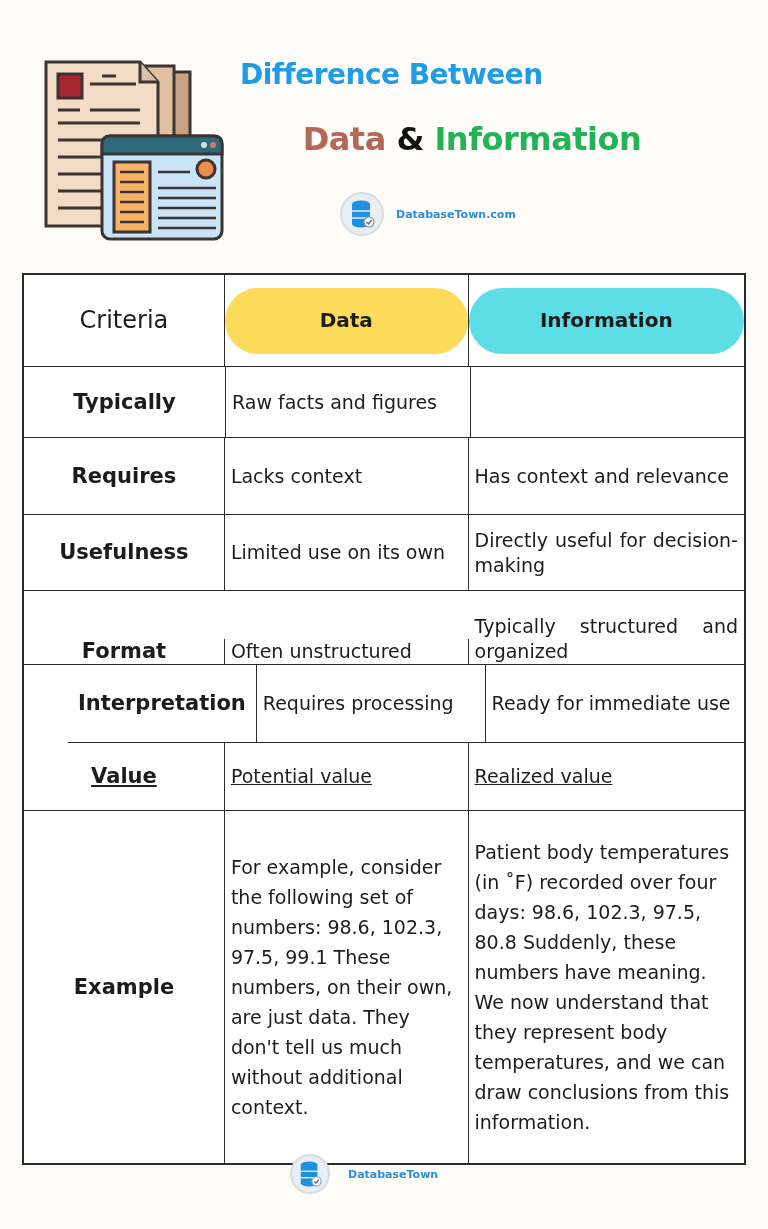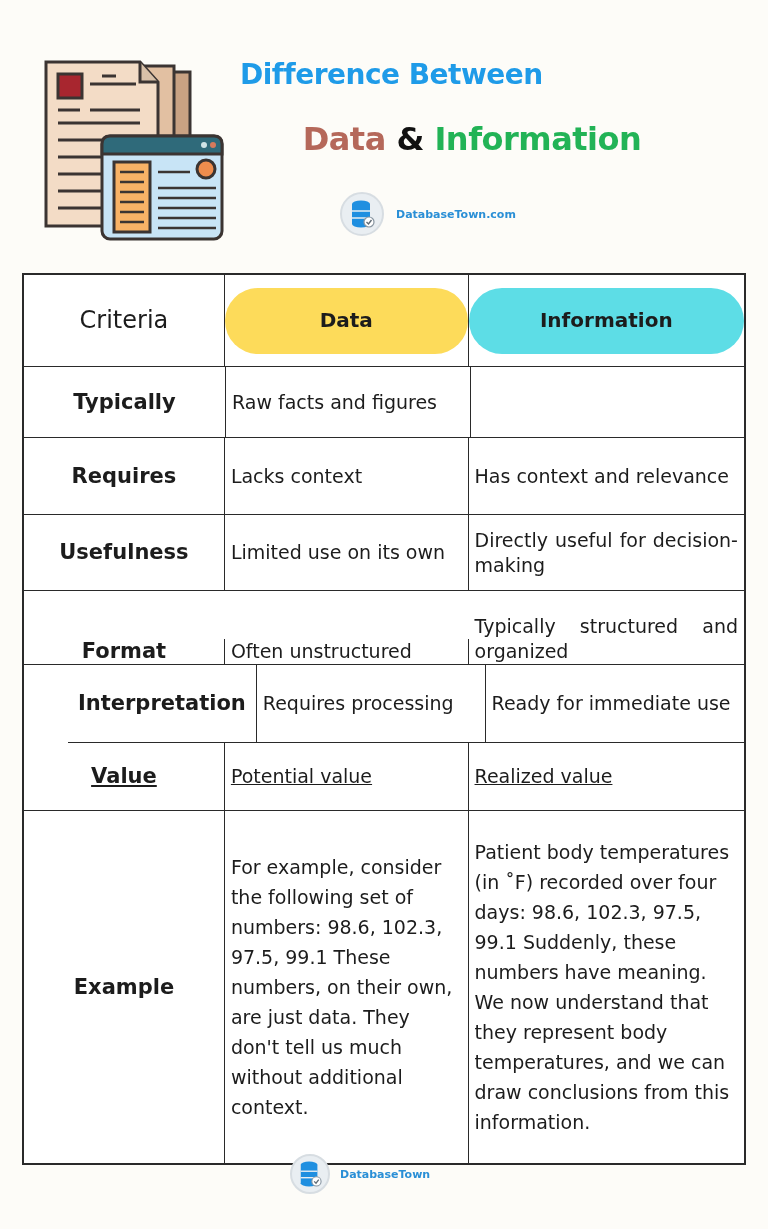--- a/index.html
+++ b/index.html
@@ -39,21 +39,21 @@
     .head-row .cell { padding: 0; }
     .pill {
       width: 100%; height: 66px; margin: 3px 0; border-radius: 40px;
       display: flex; align-items: center; justify-content: center;
       font-weight: bold; font-size: 20px;
     }
     .crit-head { font-weight: normal; font-size: 24px; }
     .example-text { font-size: 19px; line-height: 30px; }
 
     .brand-bottom {
-      position: absolute; left: 290px; top: 1154px; height: 40px; display: flex; align-items: center; gap: 10px;
+      position: absolute; left: 290px; top: 1154px; height: 40px; display: flex; align-items: center; gap: 18px;
     }
     .brand-bottom .brand-logo { width: 40px; height: 40px; }
   </style>
 </head>
 <body>
 
 <div class="header">
   <svg class="illustration" viewBox="0 0 190 185">
 
     <rect x="100" y="14" width="50" height="150" fill="#c9a283" stroke="#3b3432" stroke-width="3"></rect>
@@ -183,21 +183,21 @@
         <span class="justify">Realized value</span>
       </div>
   </div>
 
   <div class="row" style="height:352px;">
     <div class="cell c1">Example</div>
     <div class="cell c2 example-text">
         <span>For example, consider the following set of numbers: 98.6, 102.3, 97.5, 99.1 These numbers, on their own, are just data. They don't tell us much without additional context.</span>
       </div>
     <div class="cell c3 example-text">
-        <span>Patient body temperatures (in ˚F) recorded over four days: 98.6, 102.3, 97.5, 99.1 Suddenly, these numbers have meaning. We now understand that they represent body temperatures, and we can draw conclusions from this information.</span>
+        <span>Patient body temperatures (in ˚F) recorded over four days: 98.6, 102.3, 97.5, 80.8 Suddenly, these numbers have meaning. We now understand that they represent body temperatures, and we can draw conclusions from this information.</span>
       </div>
   </div>
 </div>
 
 <div class="brand-bottom">
   <div class="brand-logo">
     <svg width="24" height="28" viewBox="0 0 26 30">
       <ellipse cx="12" cy="5" rx="9" ry="3.5" fill="#1f8fe0"></ellipse>
       <rect x="3" y="5" width="18" height="20" fill="#1f8fe0"></rect>
       <ellipse cx="12" cy="25" rx="9" ry="3.5" fill="#1f8fe0"></ellipse>

